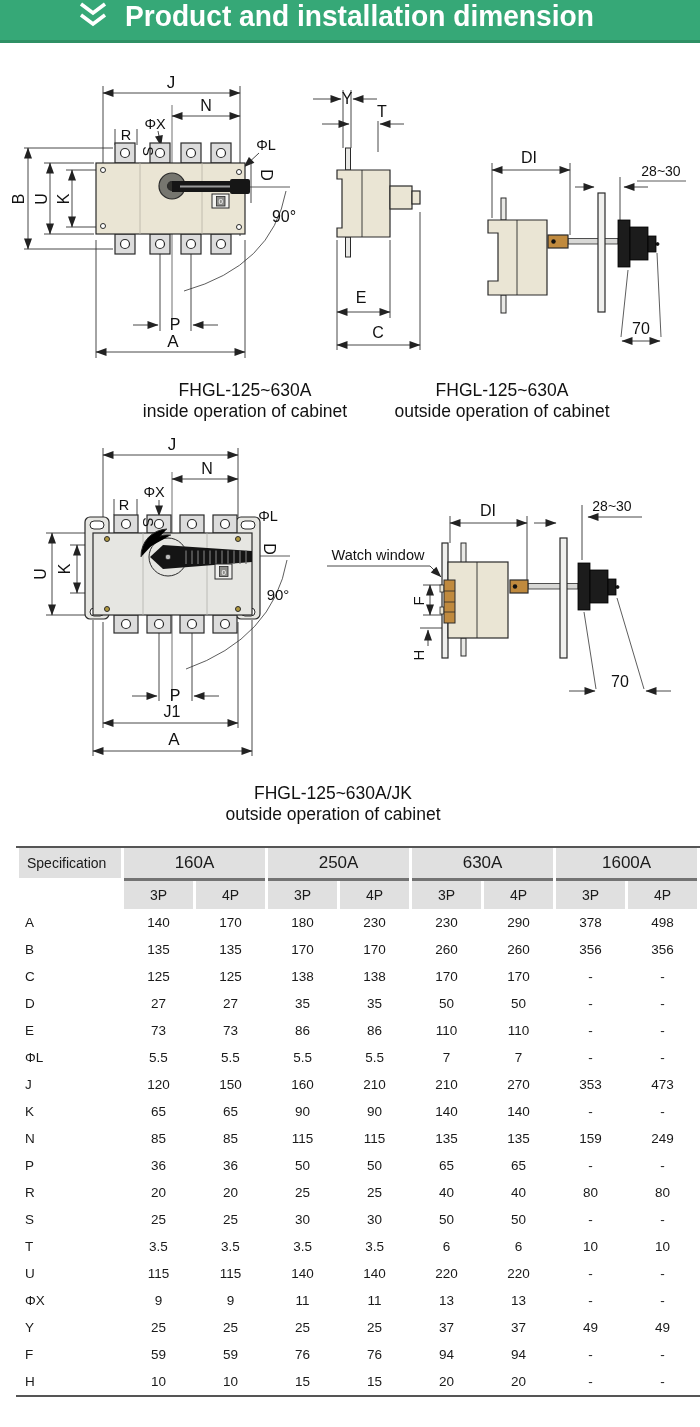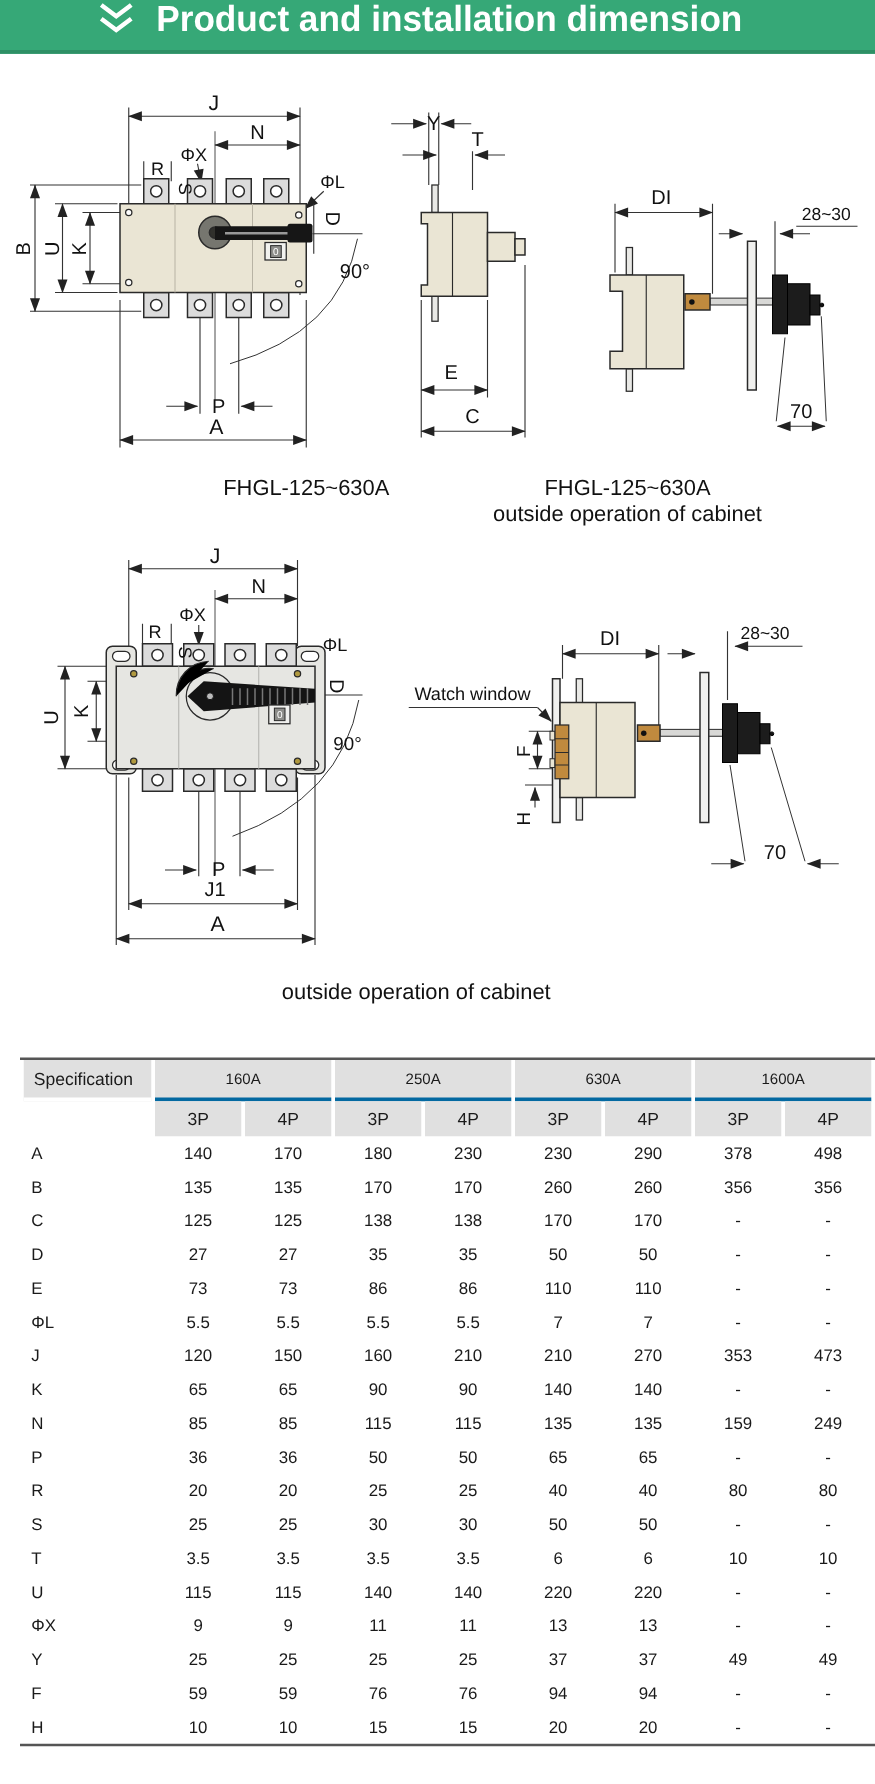--- a/index.html
+++ b/index.html
@@ -12,21 +12,21 @@
                transform:scaleX(.97);transform-origin:left center;}
   .fig{position:absolute;}
   .caption{position:absolute;width:260px;text-align:center;font-weight:normal;
            font-size:17.5px;line-height:21px;color:#111;}
   .tblwrap{position:absolute;left:16px;top:846px;width:684px;}
   table.spec{width:684px;border-collapse:separate;border-spacing:3px 0;table-layout:fixed;
              border-top:2px solid #555;border-bottom:2px solid #555;font-size:13.5px;}
   table.spec th,table.spec td{font-weight:normal;padding:0;}
   .spec-h{background:#e0e0e0;text-align:left;padding-left:8px !important;height:30px;font-size:14px;
           border-bottom:3px solid #fff;}
-  .ghead{background:#e0e0e0;height:30px;text-align:center;font-size:12px;border-bottom:3px solid #0369a1;}
+  .ghead{background:#e0e0e0;height:30px;text-align:center;font-size:17px;border-bottom:3px solid #737373;}
   .shead{background:#e0e0e0;height:28px;text-align:center;font-size:14px;}
   .spec-empty{background:transparent;height:26px;}
   tbody th.rlabel{text-align:left;padding-left:6px !important;height:27px;}
   tbody td{text-align:center;height:27px;}
   svg text{font-family:"Liberation Sans",sans-serif;}
 </style>
 </head>
 <body>
 
 <div class="topbar">
@@ -197,20 +197,21 @@
   </g>
   <g font-size="16" fill="#111" text-anchor="middle">
     <text x="529" y="163">DI</text>
     <text x="661" y="176" font-size="14">28~30</text>
     <text x="641" y="334">70</text>
   </g>
 </svg>
 
 <div class="caption" style="left:115px;top:380px">
   <div>FHGL-125~630A</div>
+  <div>inside operation of cabinet</div>
 </div>
 <div class="caption" style="left:372px;top:380px">
   <div>FHGL-125~630A</div>
   <div>outside operation of cabinet</div>
 </div>
 
 <svg class="fig" style="left:8px;top:435px" width="312" height="340" viewBox="8 435 312 340">
   <defs>
     <marker id="ar3" markerWidth="12" markerHeight="9" refX="11" refY="4.5" orient="auto-start-reverse" markerUnits="userSpaceOnUse">
       <path d="M0.5,0.5 L11.5,4.5 L0.5,8.5 Z" fill="#222"></path>
@@ -373,20 +374,21 @@
     <text x="378" y="560" font-size="14.5">Watch window</text>
     <text x="488" y="516">DI</text>
     <text x="612" y="511" font-size="14">28~30</text>
     <text x="424" y="601" font-size="15" transform="rotate(-90 424 601)">F</text>
     <text x="424" y="655" font-size="15" transform="rotate(-90 424 655)">H</text>
     <text x="620" y="687">70</text>
   </g>
 </svg>
 
 <div class="caption" style="left:203px;top:783px">
+  <div>FHGL-125~630A/JK</div>
   <div>outside operation of cabinet</div>
 </div>
 
 <div class="tblwrap">
   <table class="spec">
     <colgroup>
       <col style="width:102px">
       <col style="width:69px">
         <col style="width:69px">
         <col style="width:69px">

